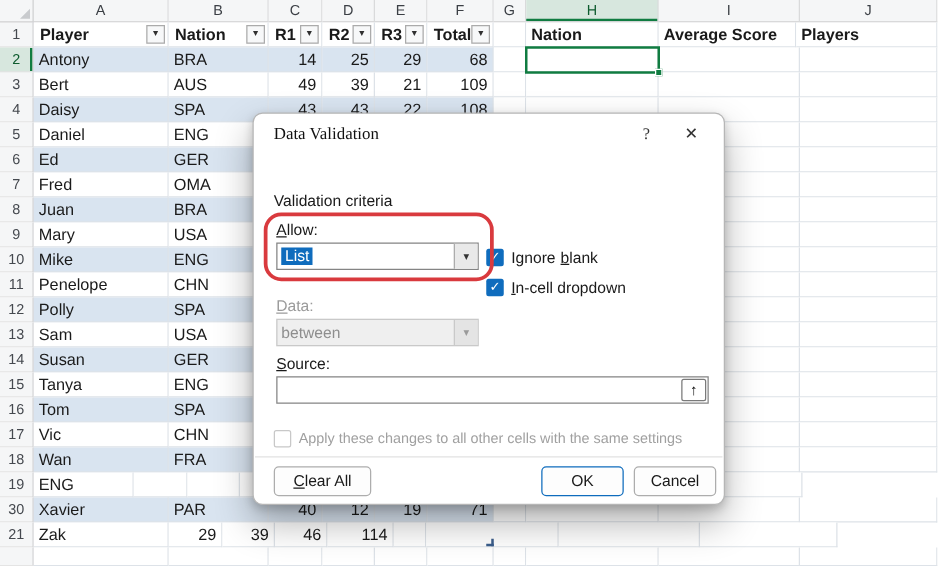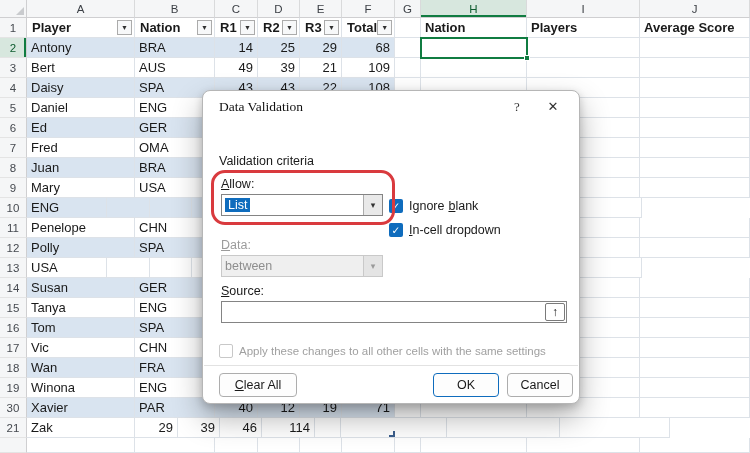--- a/index.html
+++ b/index.html
@@ -158,22 +158,22 @@
           </div>
         </div>
         <div class="cell th" style="width: 53px;">
           <div class="th-label">Total</div>
           <div class="filter-btn">
             <div class="filter-arrow">▼</div>
           </div>
         </div>
         <div class="cell" style="width: 26px;"></div>
         <div class="cell xh" style="width: 106px;">Nation</div>
+        <div class="cell xh" style="width: 110px;">Average Score</div>
         <div class="cell xh" style="width: 113px;">Players</div>
-        <div class="cell xh" style="width: 110px;">Average Score</div>
       </div>
       <div class="row">
         <div class="gutter selrow">2</div>
         <div class="cell band" style="width: 108px;">Antony</div>
         <div class="cell band" style="width: 80px;">BRA</div>
         <div class="cell num band" style="width: 43px;">14</div>
         <div class="cell num band" style="width: 42px;">25</div>
         <div class="cell num band" style="width: 42px;">29</div>
         <div class="cell num band" style="width: 53px;">68</div>
         <div class="cell" style="width: 26px;"></div>
@@ -267,20 +267,21 @@
         <div class="cell num" style="width: 42px;"></div>
         <div class="cell num" style="width: 42px;"></div>
         <div class="cell num" style="width: 53px;"></div>
         <div class="cell" style="width: 26px;"></div>
         <div class="cell" style="width: 106px;"></div>
         <div class="cell" style="width: 113px;"></div>
         <div class="cell" style="width: 110px;"></div>
       </div>
       <div class="row">
         <div class="gutter">10</div>
+        <div class="cell band" style="width: 108px;">Mike</div>
         <div class="cell band" style="width: 80px;">ENG</div>
         <div class="cell num band" style="width: 43px;"></div>
         <div class="cell num band" style="width: 42px;"></div>
         <div class="cell num band" style="width: 42px;"></div>
         <div class="cell num band" style="width: 53px;"></div>
         <div class="cell" style="width: 26px;"></div>
         <div class="cell" style="width: 106px;"></div>
         <div class="cell" style="width: 113px;"></div>
         <div class="cell" style="width: 110px;"></div>
       </div>
@@ -305,20 +306,21 @@
         <div class="cell num band" style="width: 42px;"></div>
         <div class="cell num band" style="width: 42px;"></div>
         <div class="cell num band" style="width: 53px;"></div>
         <div class="cell" style="width: 26px;"></div>
         <div class="cell" style="width: 106px;"></div>
         <div class="cell" style="width: 113px;"></div>
         <div class="cell" style="width: 110px;"></div>
       </div>
       <div class="row">
         <div class="gutter">13</div>
+        <div class="cell" style="width: 108px;">Sam</div>
         <div class="cell" style="width: 80px;">USA</div>
         <div class="cell num" style="width: 43px;"></div>
         <div class="cell num" style="width: 42px;"></div>
         <div class="cell num" style="width: 42px;"></div>
         <div class="cell num" style="width: 53px;"></div>
         <div class="cell" style="width: 26px;"></div>
         <div class="cell" style="width: 106px;"></div>
         <div class="cell" style="width: 113px;"></div>
         <div class="cell" style="width: 110px;"></div>
       </div>
@@ -382,21 +384,20 @@
         <div class="cell num band" style="width: 42px;"></div>
         <div class="cell num band" style="width: 42px;"></div>
         <div class="cell num band" style="width: 53px;"></div>
         <div class="cell" style="width: 26px;"></div>
         <div class="cell" style="width: 106px;"></div>
         <div class="cell" style="width: 113px;"></div>
         <div class="cell" style="width: 110px;"></div>
       </div>
       <div class="row">
         <div class="gutter">19</div>
-        <div class="cell" style="width: 108px;">Winona</div>
         <div class="cell" style="width: 80px;">ENG</div>
         <div class="cell num" style="width: 43px;"></div>
         <div class="cell num" style="width: 42px;"></div>
         <div class="cell num" style="width: 42px;"></div>
         <div class="cell num" style="width: 53px;"></div>
         <div class="cell" style="width: 26px;"></div>
         <div class="cell" style="width: 106px;"></div>
         <div class="cell" style="width: 113px;"></div>
         <div class="cell" style="width: 110px;"></div>
       </div>

